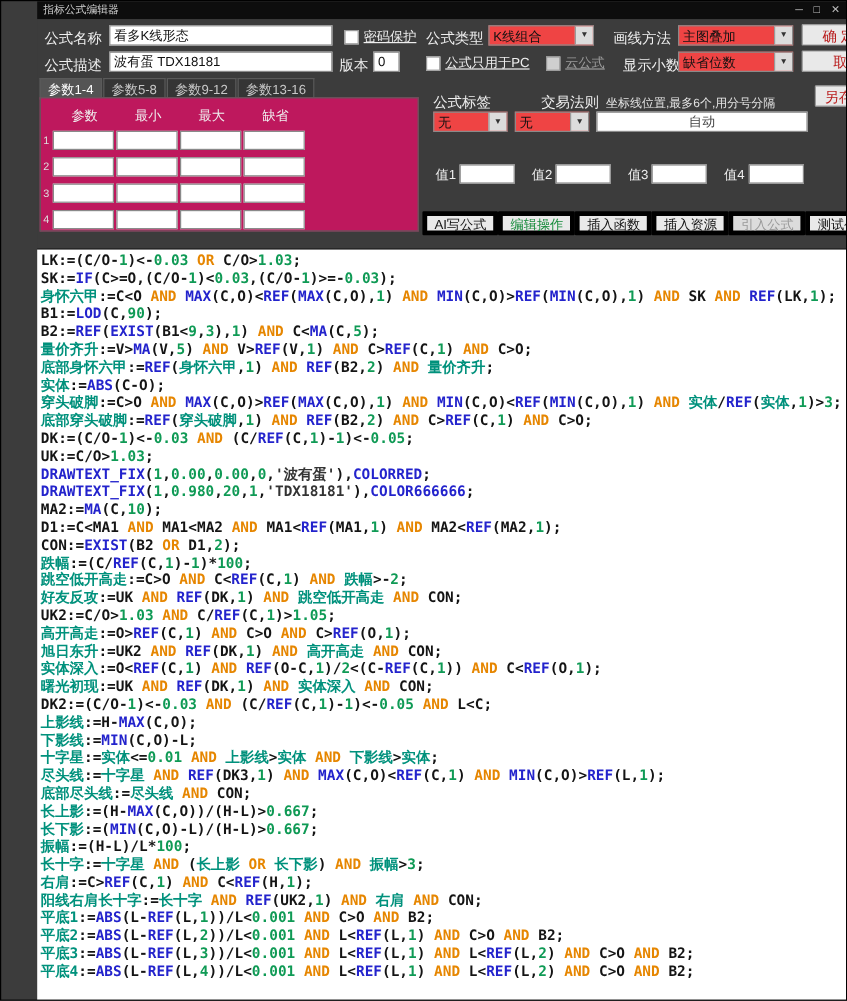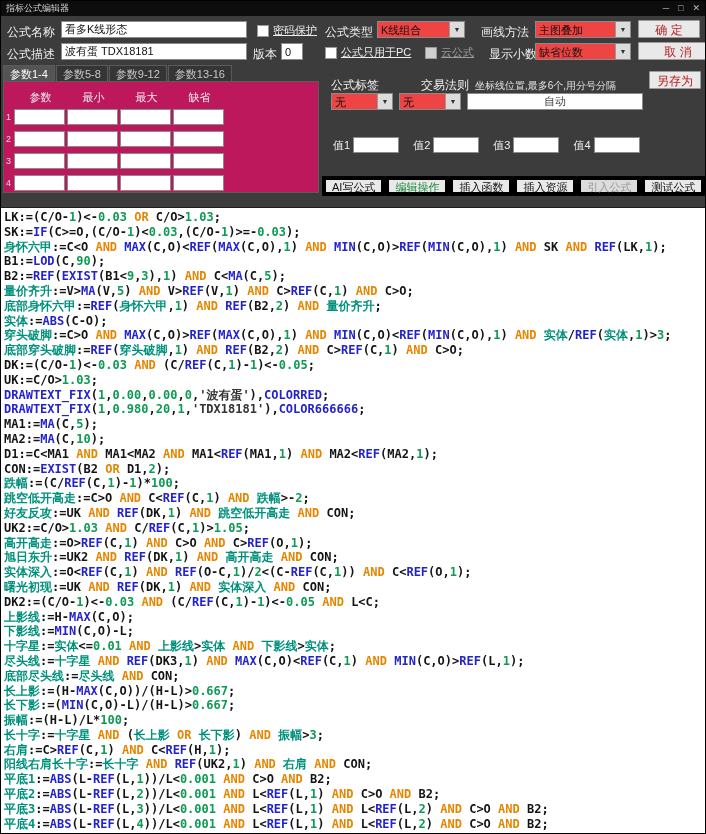--- a/index.html
+++ b/index.html
@@ -1,17 +1,17 @@
 <!DOCTYPE html>
 <html><head>
 <meta charset="utf-8">
 <style>
   html,body{margin:0;padding:0;background:#666;}
   .window{position:relative;width:706px;height:834px;background:#3c3c3c;
-          font-family:"Liberation Sans",sans-serif;overflow:hidden;border:1px solid #000;box-sizing:border-box;}
+          font-family:"Liberation Sans",sans-serif;overflow:hidden;border:1px solid #000;box-sizing:border-box;padding-left:30px;}
   
   .titlebar{height:15px;background:#0d0d0d;display:flex;align-items:center;padding:0 5px;box-sizing:border-box;}
   .titlebar .title{color:#cfcfcf;font-size:9px;flex:1;white-space:nowrap;overflow:hidden;}
   .titlebar .ctl{color:#bdbdbd;font-size:9px;margin-left:9px;cursor:default;line-height:15px;}
   
   .form{position:relative;height:192px;background:#3c3c3c;border-bottom:1px solid #1c1c1c;box-sizing:border-box;}
   .lbl{position:absolute;color:#efefef;font-size:12px;white-space:nowrap;}
   .lbl.sm{font-size:10px;color:#e4e4e4;}
   .txt{position:absolute;background:#fff;border:1px solid #8a8a8a;font-size:11px;color:#111;
        padding:0 3px;box-sizing:border-box;font-family:"Liberation Sans",sans-serif;}
@@ -204,21 +204,20 @@
       <div class="code-line"><span class="tk-id">B2</span><span>:</span><span>=</span><span class="tk-fn">REF</span><span>(</span><span class="tk-fn">EXIST</span><span>(</span><span class="tk-id">B1</span><span>&lt;</span><span class="tk-num">9</span><span>,</span><span class="tk-num">3</span><span>)</span><span>,</span><span class="tk-num">1</span><span>)</span><span> </span><span class="tk-kw">AND</span><span> </span><span class="tk-id">C</span><span>&lt;</span><span class="tk-fn">MA</span><span>(</span><span class="tk-id">C</span><span>,</span><span class="tk-num">5</span><span>)</span><span>;</span></div>
       <div class="code-line"><span class="tk-cn">量价齐升</span><span>:</span><span>=</span><span class="tk-id">V</span><span>&gt;</span><span class="tk-fn">MA</span><span>(</span><span class="tk-id">V</span><span>,</span><span class="tk-num">5</span><span>)</span><span> </span><span class="tk-kw">AND</span><span> </span><span class="tk-id">V</span><span>&gt;</span><span class="tk-fn">REF</span><span>(</span><span class="tk-id">V</span><span>,</span><span class="tk-num">1</span><span>)</span><span> </span><span class="tk-kw">AND</span><span> </span><span class="tk-id">C</span><span>&gt;</span><span class="tk-fn">REF</span><span>(</span><span class="tk-id">C</span><span>,</span><span class="tk-num">1</span><span>)</span><span> </span><span class="tk-kw">AND</span><span> </span><span class="tk-id">C</span><span>&gt;</span><span class="tk-id">O</span><span>;</span></div>
       <div class="code-line"><span class="tk-cn">底部身怀六甲</span><span>:</span><span>=</span><span class="tk-fn">REF</span><span>(</span><span class="tk-cn">身怀六甲</span><span>,</span><span class="tk-num">1</span><span>)</span><span> </span><span class="tk-kw">AND</span><span> </span><span class="tk-fn">REF</span><span>(</span><span class="tk-id">B2</span><span>,</span><span class="tk-num">2</span><span>)</span><span> </span><span class="tk-kw">AND</span><span> </span><span class="tk-cn">量价齐升</span><span>;</span></div>
       <div class="code-line"><span class="tk-cn">实体</span><span>:</span><span>=</span><span class="tk-fn">ABS</span><span>(</span><span class="tk-id">C</span><span>-</span><span class="tk-id">O</span><span>)</span><span>;</span></div>
       <div class="code-line"><span class="tk-cn">穿头破脚</span><span>:</span><span>=</span><span class="tk-id">C</span><span>&gt;</span><span class="tk-id">O</span><span> </span><span class="tk-kw">AND</span><span> </span><span class="tk-fn">MAX</span><span>(</span><span class="tk-id">C</span><span>,</span><span class="tk-id">O</span><span>)</span><span>&gt;</span><span class="tk-fn">REF</span><span>(</span><span class="tk-fn">MAX</span><span>(</span><span class="tk-id">C</span><span>,</span><span class="tk-id">O</span><span>)</span><span>,</span><span class="tk-num">1</span><span>)</span><span> </span><span class="tk-kw">AND</span><span> </span><span class="tk-fn">MIN</span><span>(</span><span class="tk-id">C</span><span>,</span><span class="tk-id">O</span><span>)</span><span>&lt;</span><span class="tk-fn">REF</span><span>(</span><span class="tk-fn">MIN</span><span>(</span><span class="tk-id">C</span><span>,</span><span class="tk-id">O</span><span>)</span><span>,</span><span class="tk-num">1</span><span>)</span><span> </span><span class="tk-kw">AND</span><span> </span><span class="tk-cn">实体</span><span>/</span><span class="tk-fn">REF</span><span>(</span><span class="tk-cn">实体</span><span>,</span><span class="tk-num">1</span><span>)</span><span>&gt;</span><span class="tk-num">3</span><span>;</span></div>
       <div class="code-line"><span class="tk-cn">底部穿头破脚</span><span>:</span><span>=</span><span class="tk-fn">REF</span><span>(</span><span class="tk-cn">穿头破脚</span><span>,</span><span class="tk-num">1</span><span>)</span><span> </span><span class="tk-kw">AND</span><span> </span><span class="tk-fn">REF</span><span>(</span><span class="tk-id">B2</span><span>,</span><span class="tk-num">2</span><span>)</span><span> </span><span class="tk-kw">AND</span><span> </span><span class="tk-id">C</span><span>&gt;</span><span class="tk-fn">REF</span><span>(</span><span class="tk-id">C</span><span>,</span><span class="tk-num">1</span><span>)</span><span> </span><span class="tk-kw">AND</span><span> </span><span class="tk-id">C</span><span>&gt;</span><span class="tk-id">O</span><span>;</span></div>
       <div class="code-line"><span class="tk-id">DK</span><span>:</span><span>=</span><span>(</span><span class="tk-id">C</span><span>/</span><span class="tk-id">O</span><span>-</span><span class="tk-num">1</span><span>)</span><span>&lt;</span><span>-</span><span class="tk-num">0.03</span><span> </span><span class="tk-kw">AND</span><span> </span><span>(</span><span class="tk-id">C</span><span>/</span><span class="tk-fn">REF</span><span>(</span><span class="tk-id">C</span><span>,</span><span class="tk-num">1</span><span>)</span><span>-</span><span class="tk-num">1</span><span>)</span><span>&lt;</span><span>-</span><span class="tk-num">0.05</span><span>;</span></div>
       <div class="code-line"><span class="tk-id">UK</span><span>:</span><span>=</span><span class="tk-id">C</span><span>/</span><span class="tk-id">O</span><span>&gt;</span><span class="tk-num">1.03</span><span>;</span></div>
       <div class="code-line"><span class="tk-fn">DRAWTEXT_FIX</span><span>(</span><span class="tk-num">1</span><span>,</span><span class="tk-num">0.00</span><span>,</span><span class="tk-num">0.00</span><span>,</span><span class="tk-num">0</span><span>,</span><span class="tk-str">'波有蛋'</span><span>)</span><span>,</span><span class="tk-fn">COLORRED</span><span>;</span></div>
       <div class="code-line"><span class="tk-fn">DRAWTEXT_FIX</span><span>(</span><span class="tk-num">1</span><span>,</span><span class="tk-num">0.980</span><span>,</span><span class="tk-num">20</span><span>,</span><span class="tk-num">1</span><span>,</span><span class="tk-str">'TDX18181'</span><span>)</span><span>,</span><span class="tk-fn">COLOR666666</span><span>;</span></div>
-      <div class="code-line"><span class="tk-id">MA1</span><span>:</span><span>=</span><span class="tk-fn">MA</span><span>(</span><span class="tk-id">C</span><span>,</span><span class="tk-num">5</span><span>)</span><span>;</span></div>
       <div class="code-line"><span class="tk-id">MA2</span><span>:</span><span>=</span><span class="tk-fn">MA</span><span>(</span><span class="tk-id">C</span><span>,</span><span class="tk-num">10</span><span>)</span><span>;</span></div>
       <div class="code-line"><span class="tk-id">D1</span><span>:</span><span>=</span><span class="tk-id">C</span><span>&lt;</span><span class="tk-id">MA1</span><span> </span><span class="tk-kw">AND</span><span> </span><span class="tk-id">MA1</span><span>&lt;</span><span class="tk-id">MA2</span><span> </span><span class="tk-kw">AND</span><span> </span><span class="tk-id">MA1</span><span>&lt;</span><span class="tk-fn">REF</span><span>(</span><span class="tk-id">MA1</span><span>,</span><span class="tk-num">1</span><span>)</span><span> </span><span class="tk-kw">AND</span><span> </span><span class="tk-id">MA2</span><span>&lt;</span><span class="tk-fn">REF</span><span>(</span><span class="tk-id">MA2</span><span>,</span><span class="tk-num">1</span><span>)</span><span>;</span></div>
       <div class="code-line"><span class="tk-id">CON</span><span>:</span><span>=</span><span class="tk-fn">EXIST</span><span>(</span><span class="tk-id">B2</span><span> </span><span class="tk-kw">OR</span><span> </span><span class="tk-id">D1</span><span>,</span><span class="tk-num">2</span><span>)</span><span>;</span></div>
       <div class="code-line"><span class="tk-cn">跌幅</span><span>:</span><span>=</span><span>(</span><span class="tk-id">C</span><span>/</span><span class="tk-fn">REF</span><span>(</span><span class="tk-id">C</span><span>,</span><span class="tk-num">1</span><span>)</span><span>-</span><span class="tk-num">1</span><span>)</span><span>*</span><span class="tk-num">100</span><span>;</span></div>
       <div class="code-line"><span class="tk-cn">跳空低开高走</span><span>:</span><span>=</span><span class="tk-id">C</span><span>&gt;</span><span class="tk-id">O</span><span> </span><span class="tk-kw">AND</span><span> </span><span class="tk-id">C</span><span>&lt;</span><span class="tk-fn">REF</span><span>(</span><span class="tk-id">C</span><span>,</span><span class="tk-num">1</span><span>)</span><span> </span><span class="tk-kw">AND</span><span> </span><span class="tk-cn">跌幅</span><span>&gt;</span><span>-</span><span class="tk-num">2</span><span>;</span></div>
       <div class="code-line"><span class="tk-cn">好友反攻</span><span>:</span><span>=</span><span class="tk-id">UK</span><span> </span><span class="tk-kw">AND</span><span> </span><span class="tk-fn">REF</span><span>(</span><span class="tk-id">DK</span><span>,</span><span class="tk-num">1</span><span>)</span><span> </span><span class="tk-kw">AND</span><span> </span><span class="tk-cn">跳空低开高走</span><span> </span><span class="tk-kw">AND</span><span> </span><span class="tk-id">CON</span><span>;</span></div>
       <div class="code-line"><span class="tk-id">UK2</span><span>:</span><span>=</span><span class="tk-id">C</span><span>/</span><span class="tk-id">O</span><span>&gt;</span><span class="tk-num">1.03</span><span> </span><span class="tk-kw">AND</span><span> </span><span class="tk-id">C</span><span>/</span><span class="tk-fn">REF</span><span>(</span><span class="tk-id">C</span><span>,</span><span class="tk-num">1</span><span>)</span><span>&gt;</span><span class="tk-num">1.05</span><span>;</span></div>
       <div class="code-line"><span class="tk-cn">高开高走</span><span>:</span><span>=</span><span class="tk-id">O</span><span>&gt;</span><span class="tk-fn">REF</span><span>(</span><span class="tk-id">C</span><span>,</span><span class="tk-num">1</span><span>)</span><span> </span><span class="tk-kw">AND</span><span> </span><span class="tk-id">C</span><span>&gt;</span><span class="tk-id">O</span><span> </span><span class="tk-kw">AND</span><span> </span><span class="tk-id">C</span><span>&gt;</span><span class="tk-fn">REF</span><span>(</span><span class="tk-id">O</span><span>,</span><span class="tk-num">1</span><span>)</span><span>;</span></div>
       <div class="code-line"><span class="tk-cn">旭日东升</span><span>:</span><span>=</span><span class="tk-id">UK2</span><span> </span><span class="tk-kw">AND</span><span> </span><span class="tk-fn">REF</span><span>(</span><span class="tk-id">DK</span><span>,</span><span class="tk-num">1</span><span>)</span><span> </span><span class="tk-kw">AND</span><span> </span><span class="tk-cn">高开高走</span><span> </span><span class="tk-kw">AND</span><span> </span><span class="tk-id">CON</span><span>;</span></div>
       <div class="code-line"><span class="tk-cn">实体深入</span><span>:</span><span>=</span><span class="tk-id">O</span><span>&lt;</span><span class="tk-fn">REF</span><span>(</span><span class="tk-id">C</span><span>,</span><span class="tk-num">1</span><span>)</span><span> </span><span class="tk-kw">AND</span><span> </span><span class="tk-fn">REF</span><span>(</span><span class="tk-id">O</span><span>-</span><span class="tk-id">C</span><span>,</span><span class="tk-num">1</span><span>)</span><span>/</span><span class="tk-num">2</span><span>&lt;</span><span>(</span><span class="tk-id">C</span><span>-</span><span class="tk-fn">REF</span><span>(</span><span class="tk-id">C</span><span>,</span><span class="tk-num">1</span><span>)</span><span>)</span><span> </span><span class="tk-kw">AND</span><span> </span><span class="tk-id">C</span><span>&lt;</span><span class="tk-fn">REF</span><span>(</span><span class="tk-id">O</span><span>,</span><span class="tk-num">1</span><span>)</span><span>;</span></div>

